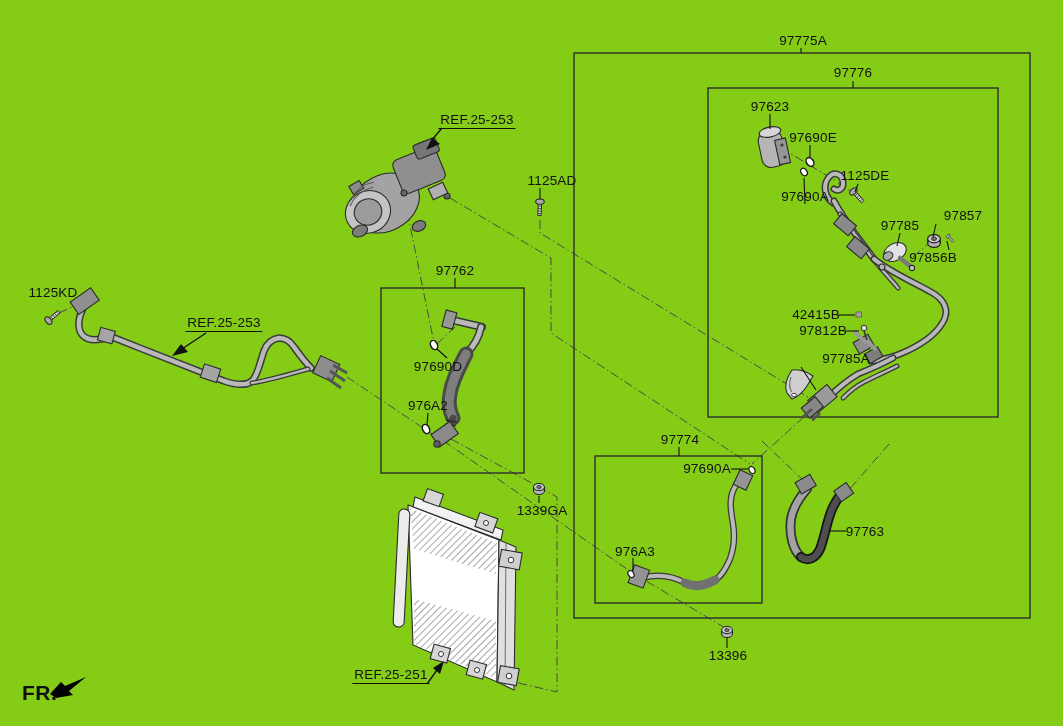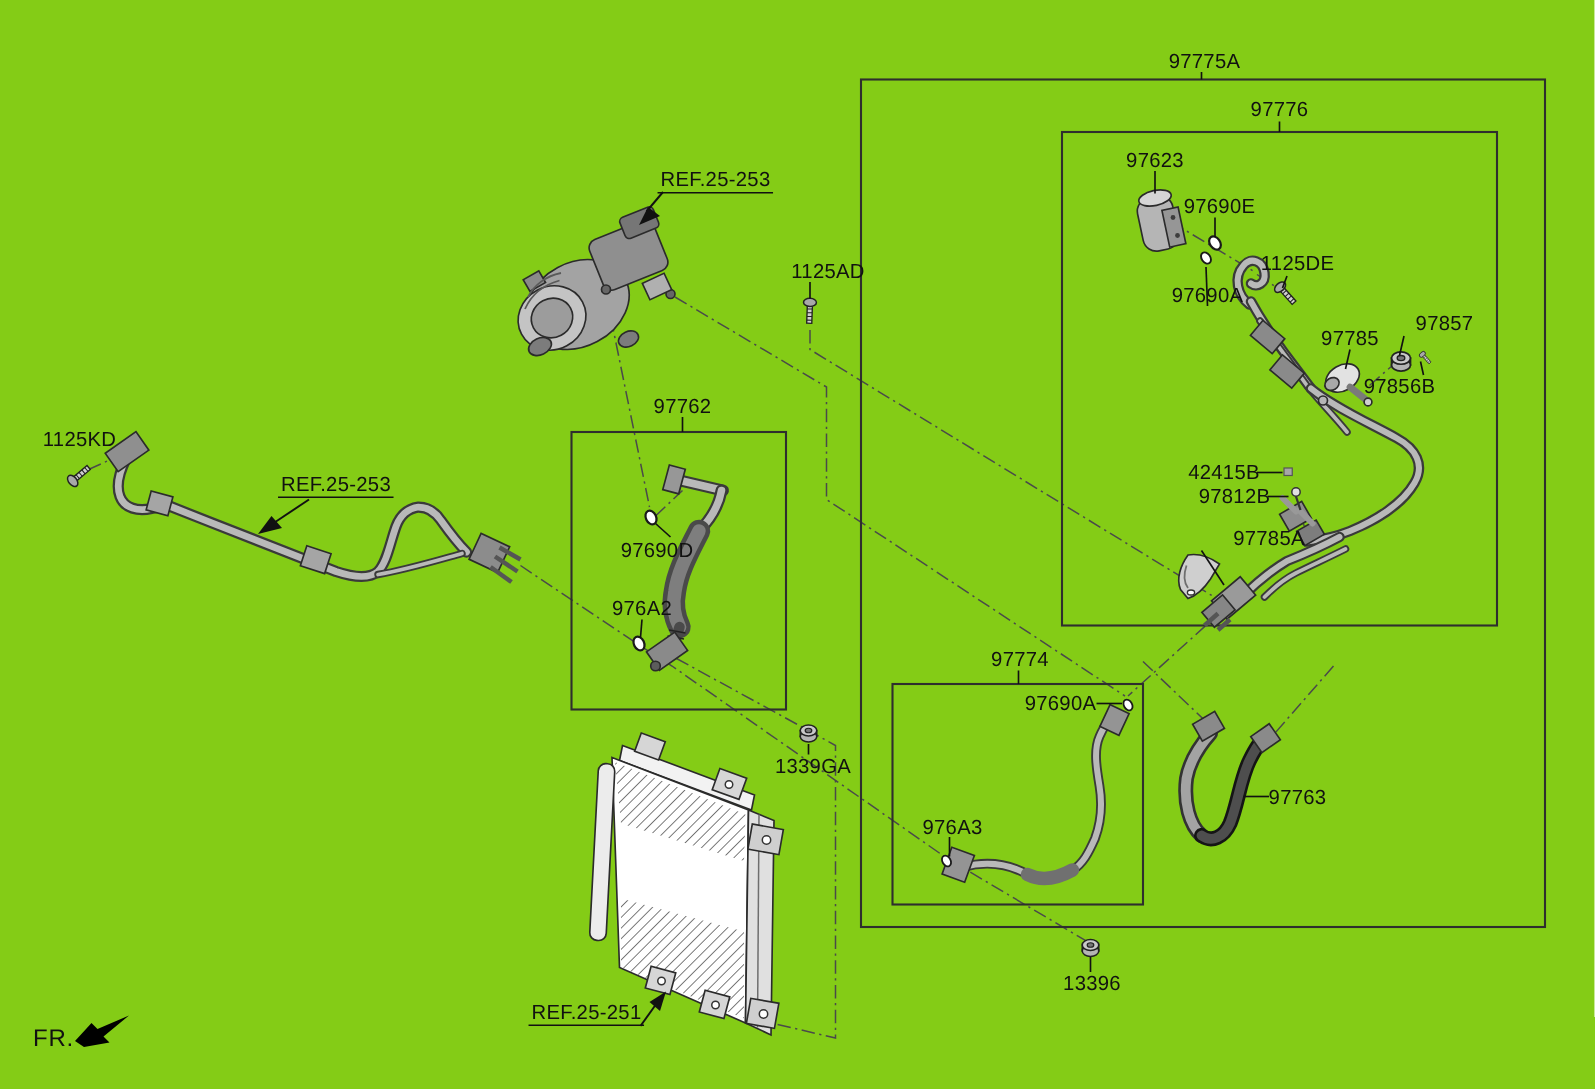--- a/index.html
+++ b/index.html
@@ -7,21 +7,21 @@
     position:relative;width:1063px;height:726px;background:#84cc16;
     font-family:"Liberation Sans",sans-serif;overflow:hidden;
   }
   .stage svg{position:absolute;left:0;top:0;}
   .lbl{
     position:absolute;transform:translateX(-50%);
     font-size:13.5px;line-height:14px;color:#111;
     white-space:nowrap;letter-spacing:.2px;z-index:3;
   }
   .ref{border-bottom:1.5px solid #111;padding:0 2px 1px 2px;text-align:right;}
-  .fr{transform:none;font-weight:normal;font-size:16px;letter-spacing:.5px;}
+  .fr{transform:none;font-weight:bold;font-size:21px;letter-spacing:.5px;}
   .pipe-o{fill:none;stroke:#3a3a3a;stroke-linecap:round;stroke-linejoin:round;}
   .pipe-i{fill:none;stroke:#b9b9b9;stroke-linecap:round;stroke-linejoin:round;}
   .dash{fill:none;stroke:#4a4a4a;stroke-width:1;stroke-dasharray:9 3 1.5 3;}
   .box{fill:none;stroke:#2e2e2e;stroke-width:1.4;}
   .metal{stroke:#2b2b2b;stroke-width:1.1;}
 </style>
 </head>
 <body>
 
 <div class="stage">

